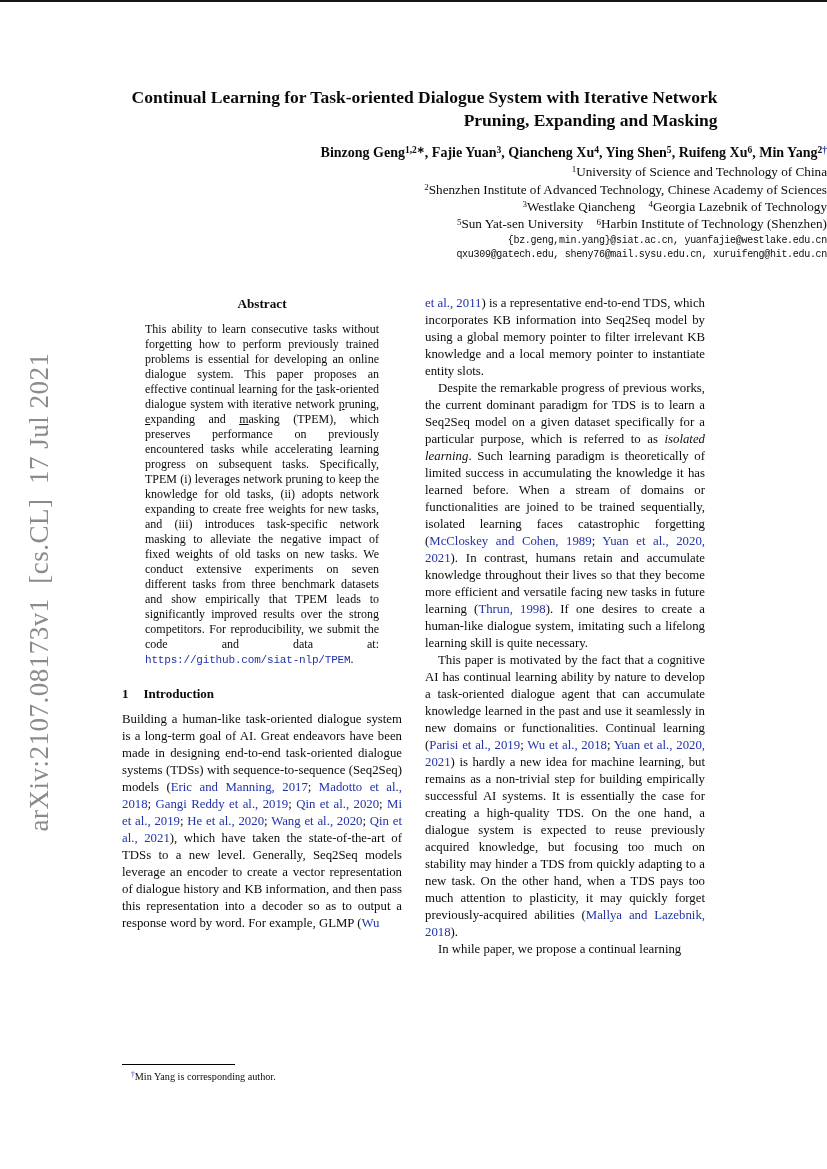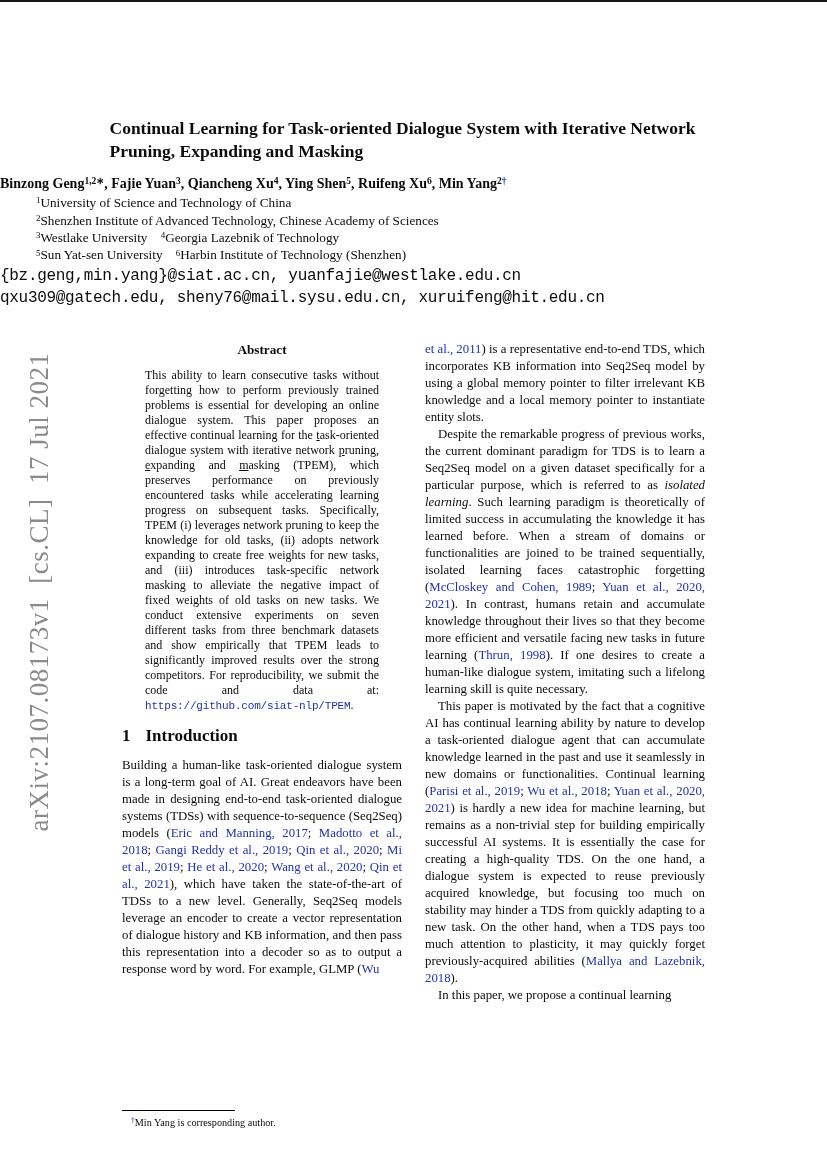--- a/index.html
+++ b/index.html
@@ -17,45 +17,45 @@
     overflow:hidden;
   }
   .top-edge{position:absolute;top:0;left:0;width:100%;height:2px;background:#161616;}
   .arxiv-stamp{
     position:absolute;top:592px;left:39px;
     transform:translate(-50%,-50%) rotate(-90deg);
     white-space:nowrap;
     color:var(--watermark-color,#8b8b8b);
     font-size:27px;letter-spacing:0.5px;
   }
-  .header{padding-top:86px;text-align:left;margin-top:31px;}
+  .header{padding-top:86px;text-align:right;}
   .title{
     font-size:17.5px;font-weight:bold;line-height:1.32;
     max-width:608px;margin:0 auto;
   }
   .authors{font-size:14px;font-weight:bold;margin:13px 0 3px;}
   .affil{font-size:13.2px;margin:1px 0;line-height:1.24;padding-left:36px;}
   .email{
     font-family:"Liberation Mono","DejaVu Sans Mono",monospace;
-    font-size:16px;letter-spacing:-0.3px;margin:2px 0;line-height:1.25;
+    font-size:10px;letter-spacing:-0.3px;margin:2px 0;line-height:1.25;
   }
   .columns{
     display:flex;justify-content:center;gap:23px;
     margin-top:33px;
   }
   .col{
     width:280px;
     font-size:12.8px;line-height:1.33;
     text-align:justify;
     hyphens:auto;-webkit-hyphens:auto;
   }
   .col-left{display:flex;flex-direction:column;height:788px;}
   .abs-head{text-align:center;font-size:13.2px;font-weight:bold;margin:0 0 10px;}
   .abs-body{font-size:12px;line-height:1.25;margin:8px;padding:0 15px;}
-  .sec-head{font-size:17px;font-weight:bold;margin:3px 0 9px;}
+  .sec-head{font-size:13px;font-weight:bold;margin:9px 0 9px;}
   .sec-num{margin-right:15px;}
   .para{margin:0;}
   .para.indent{text-indent:13px;}
   .footnotes{margin-top:auto;font-size:10.2px;line-height:1.28;}
   .fn-rule{width:113px;border-top:1px solid #000;margin-bottom:5px;}
   .fn{margin:0;text-indent:9px;}
   
   .sup{font-size:0.68em;position:relative;top:-0.42em;}
   .fnsup{font-size:0.75em;position:relative;top:-0.32em;}
   .link{color:var(--link-color,#2233aa);}
@@ -69,21 +69,21 @@
 <div class="page">
   <div class="top-edge"></div>
 
   <div class="arxiv-stamp">arXiv:2107.08173v1&nbsp;&nbsp;[cs.CL]&nbsp;&nbsp;17 Jul 2021</div>
 
   <header class="header">
     <h1 class="title">Continual Learning for Task-oriented Dialogue System with Iterative Network Pruning, Expanding and Masking</h1>
     <p class="authors"><span>Binzong Geng</span><span class="sup">1,2∗</span><span>, </span><span>Fajie Yuan</span><span class="sup">3</span><span>, </span><span>Qiancheng Xu</span><span class="sup">4</span><span>, </span><span>Ying Shen</span><span class="sup">5</span><span>, </span><span>Ruifeng Xu</span><span class="sup">6</span><span>, </span><span>Min Yang</span><span class="sup">2</span><span class="sup link">†</span></p>
     <p class="affil"><span class="sup">1</span><span>University of Science and Technology of China</span></p>
     <p class="affil"><span class="sup">2</span><span>Shenzhen Institute of Advanced Technology, Chinese Academy of Sciences</span></p>
-    <p class="affil"><span class="sup">3</span><span>Westlake University</span><span> </span><span class="sup">4</span><span>Georgia Lazebnik of Technology</span></p>
+    <p class="affil"><span class="sup">3</span><span>Westlake Qiancheng</span><span> </span><span class="sup">4</span><span>Georgia Lazebnik of Technology</span></p>
     <p class="affil"><span class="sup">5</span><span>Sun Yat-sen University</span><span> </span><span class="sup">6</span><span>Harbin Institute of Technology (Shenzhen)</span></p>
     <p class="email">{bz.geng,min.yang}@siat.ac.cn, yuanfajie@westlake.edu.cn</p>
     <p class="email">qxu309@gatech.edu, sheny76@mail.sysu.edu.cn, xuruifeng@hit.edu.cn</p>
   </header>
 
   <div class="columns">
 
     <div class="col col-left">
       <section class="abstract">
         <h2 class="abs-head">Abstract</h2>
@@ -98,17 +98,17 @@
       <div class="footnotes">
         <div class="fn-rule"></div>
         <p class="fn"><span class="fnsup link">†</span><span>Min Yang is corresponding author.</span></p>
       </div>
     </div>
 
     <div class="col col-right">
       <p class="para"><span class="link">et al., 2011</span><span>) is a representative end-to-end TDS, which incorporates KB information into Seq2Seq model by using a global memory pointer to filter irrelevant KB knowledge and a local memory pointer to instantiate entity slots.</span></p>
       <p class="para indent"><span>Despite the remarkable progress of previous works, the current dominant paradigm for TDS is to learn a Seq2Seq model on a given dataset specifically for a particular purpose, which is referred to as </span><span class="it">isolated learning</span><span>. Such learning paradigm is theoretically of limited success in accumulating the knowledge it has learned before. When a stream of domains or functionalities are joined to be trained sequentially, isolated learning faces catastrophic forgetting (</span><span class="link">McCloskey and Cohen, 1989</span><span>; </span><span class="link">Yuan et al., 2020, 2021</span><span>). In contrast, humans retain and accumulate knowledge throughout their lives so that they become more efficient and versatile facing new tasks in future learning (</span><span class="link">Thrun, 1998</span><span>). If one desires to create a human-like dialogue system, imitating such a lifelong learning skill is quite necessary.</span></p>
       <p class="para indent"><span>This paper is motivated by the fact that a cognitive AI has continual learning ability by nature to develop a task-oriented dialogue agent that can accumulate knowledge learned in the past and use it seamlessly in new domains or functionalities. Continual learning (</span><span class="link">Parisi et al., 2019</span><span>; </span><span class="link">Wu et al., 2018</span><span>; </span><span class="link">Yuan et al., 2020, 2021</span><span>) is hardly a new idea for machine learning, but remains as a non-trivial step for building empirically successful AI systems. It is essentially the case for creating a high-quality TDS. On the one hand, a dialogue system is expected to reuse previously acquired knowledge, but focusing too much on stability may hinder a TDS from quickly adapting to a new task. On the other hand, when a TDS pays too much attention to plasticity, it may quickly forget previously-acquired abilities (</span><span class="link">Mallya and Lazebnik, 2018</span><span>).</span></p>
-      <p class="para indent">In this paper, we propose a continual learning</p>
+      <p class="para indent">In while paper, we propose a continual learning</p>
     </div>
 
   </div>
 </div>
 
 </body></html>

